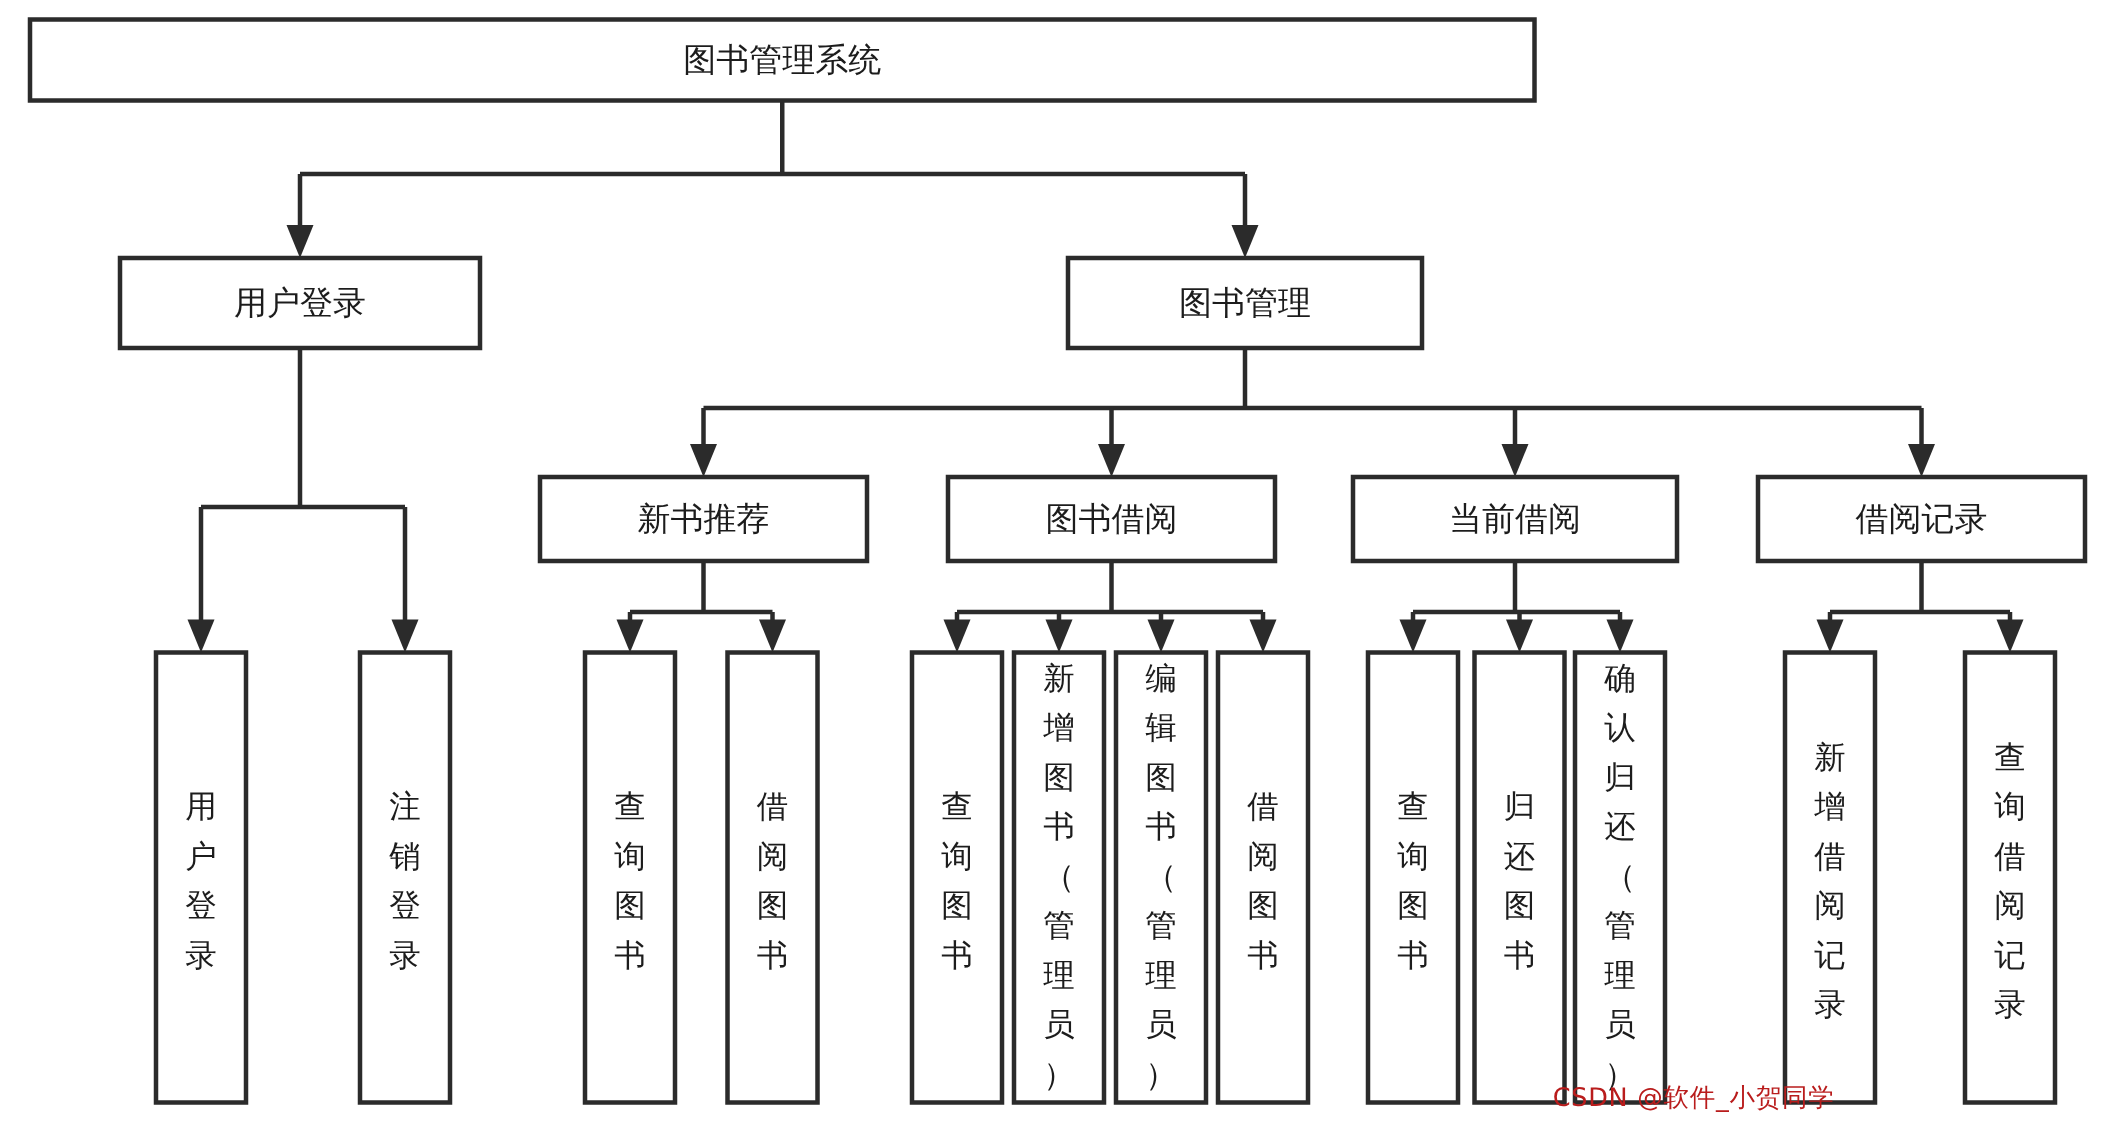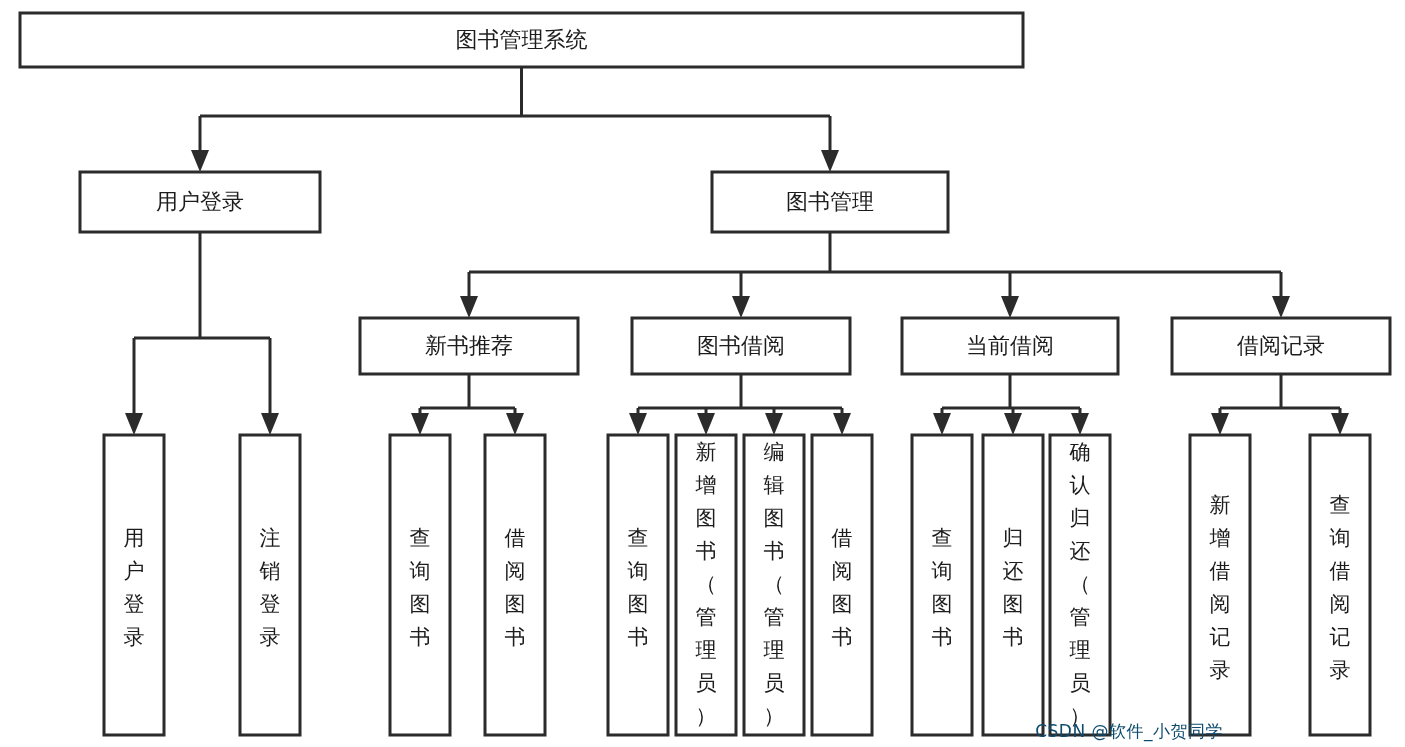--- a/index.html
+++ b/index.html
@@ -45,21 +45,21 @@
   .arrow-head{
     fill:#2b2b2b;
     stroke:none;
   }
   .watermark{
     position:absolute;
     right:8px;
     bottom:4px;
     font-family:"DejaVu Sans","Liberation Sans",sans-serif;
     font-size:17px;
-    color:#0c4a6e;
+    color:#b91c1c;
     letter-spacing:0.5px;
     white-space:nowrap;
     user-select:none;
     pointer-events:none;
   }
 </style>
 </head>
 <body>
 
 <div id="diagram-root">

